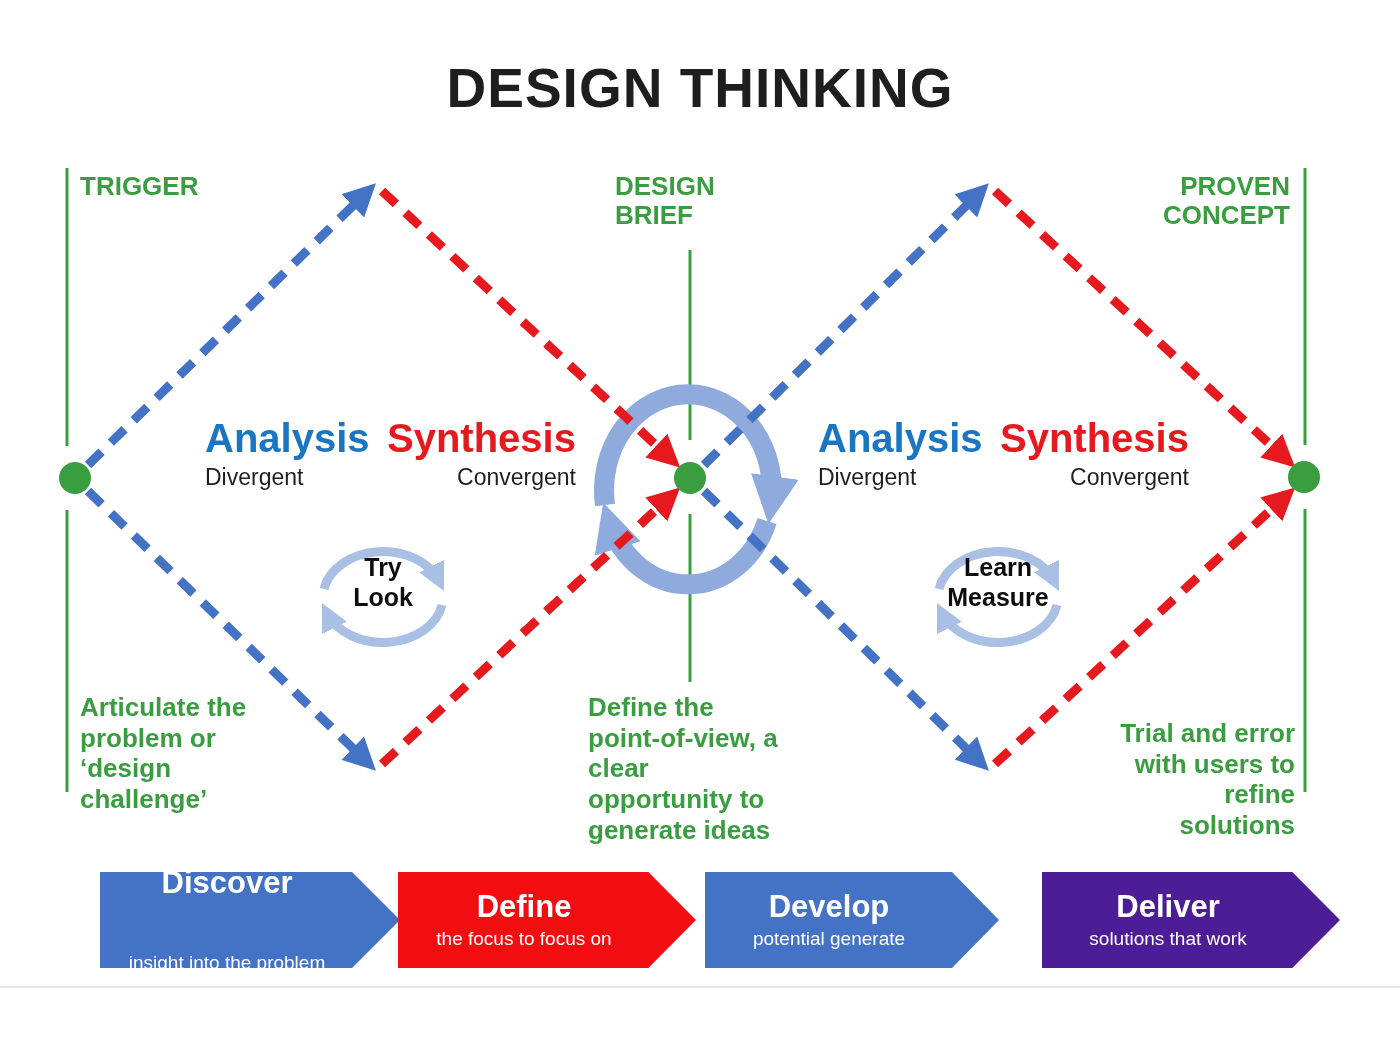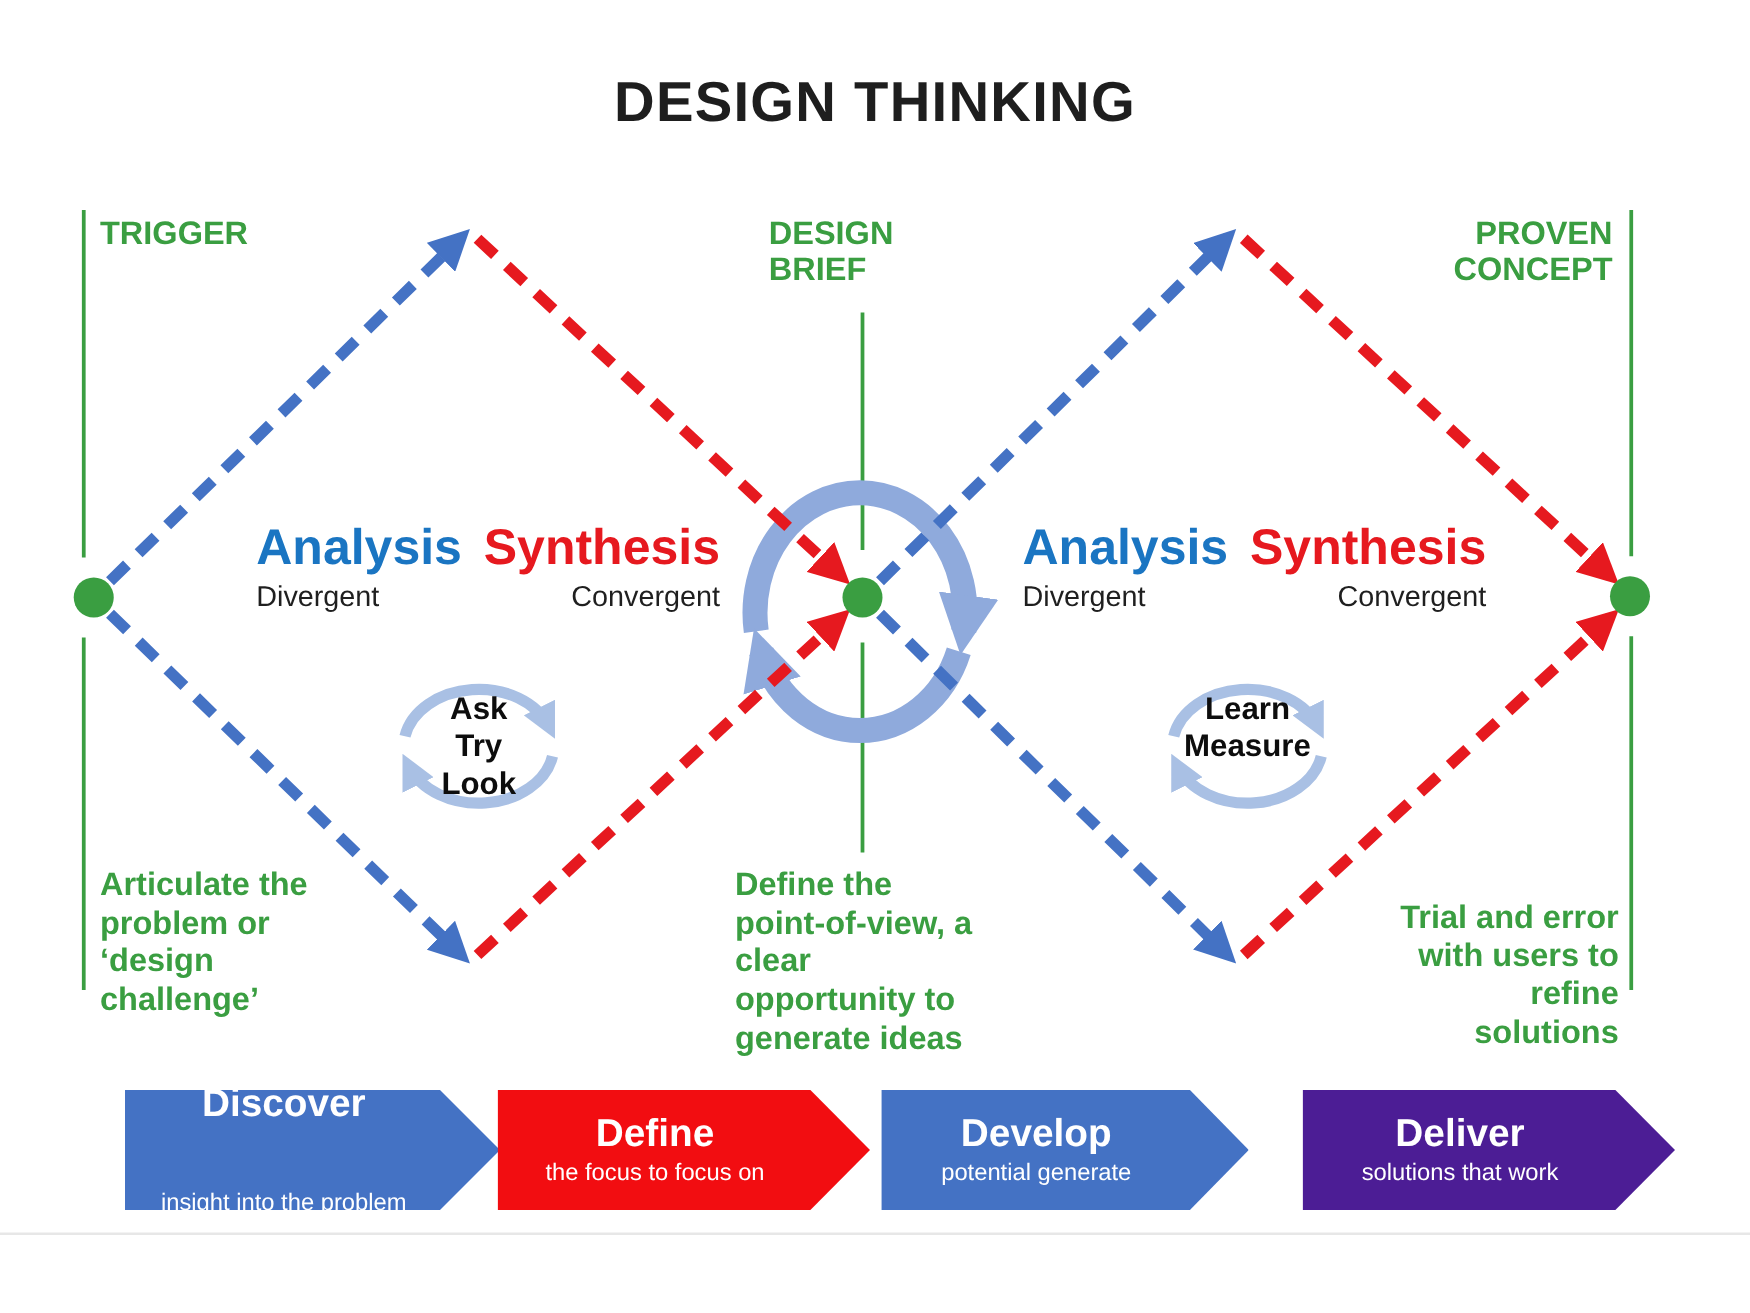--- a/index.html
+++ b/index.html
@@ -3,21 +3,21 @@
 <meta charset="utf-8">
 <style>
   html,body{margin:0;padding:0;}
   body{
     width:1400px;height:1050px;position:relative;overflow:hidden;
     background:#ffffff;font-family:"Liberation Sans",sans-serif;
   }
   .abs{position:absolute;}
   #title{
     left:0;right:0;top:56px;text-align:center;
-    font-size:45px;font-weight:800;letter-spacing:1px;color:var(--text_dark);
+    font-size:55px;font-weight:800;letter-spacing:1px;color:var(--text_dark);
   }
   svg{position:absolute;left:0;top:0;}
   .gline{stroke:var(--green);stroke-width:3;}
   .gdot{fill:var(--green);}
   .dash{fill:none;stroke-width:9;stroke-dasharray:19 13;}
   .dash.b{stroke:var(--blue);}
   .dash.r{stroke:var(--red);}
   .cyc-big{fill:none;stroke:var(--cycle_blue);stroke-width:20;}
   .cyc-sm{fill:none;stroke:var(--cycle_blue_light);stroke-width:9;}
   .f-blue{fill:var(--blue);} .f-red{fill:var(--red);}
@@ -119,21 +119,20 @@
 
 <div class="abs lblock" style="left:205px;top:418px;">
   <div class="analysis">Analysis</div>
   <div class="sub">Divergent</div>
 </div>
 <div class="abs rblock" style="left:387px;top:418px;">
   <div class="synthesis">Synthesis</div>
   <div class="sub">Convergent</div>
 </div>
 <div class="abs cycle-text" style="left:273px;top:552px;">
-  <span>Ask</span>
   <span>Try</span>
   <span>Look</span>
 </div>
 
 <div class="abs lblock" style="left:818px;top:418px;">
   <div class="analysis">Analysis</div>
   <div class="sub">Divergent</div>
 </div>
 <div class="abs rblock" style="left:1000px;top:418px;">
   <div class="synthesis">Synthesis</div>

